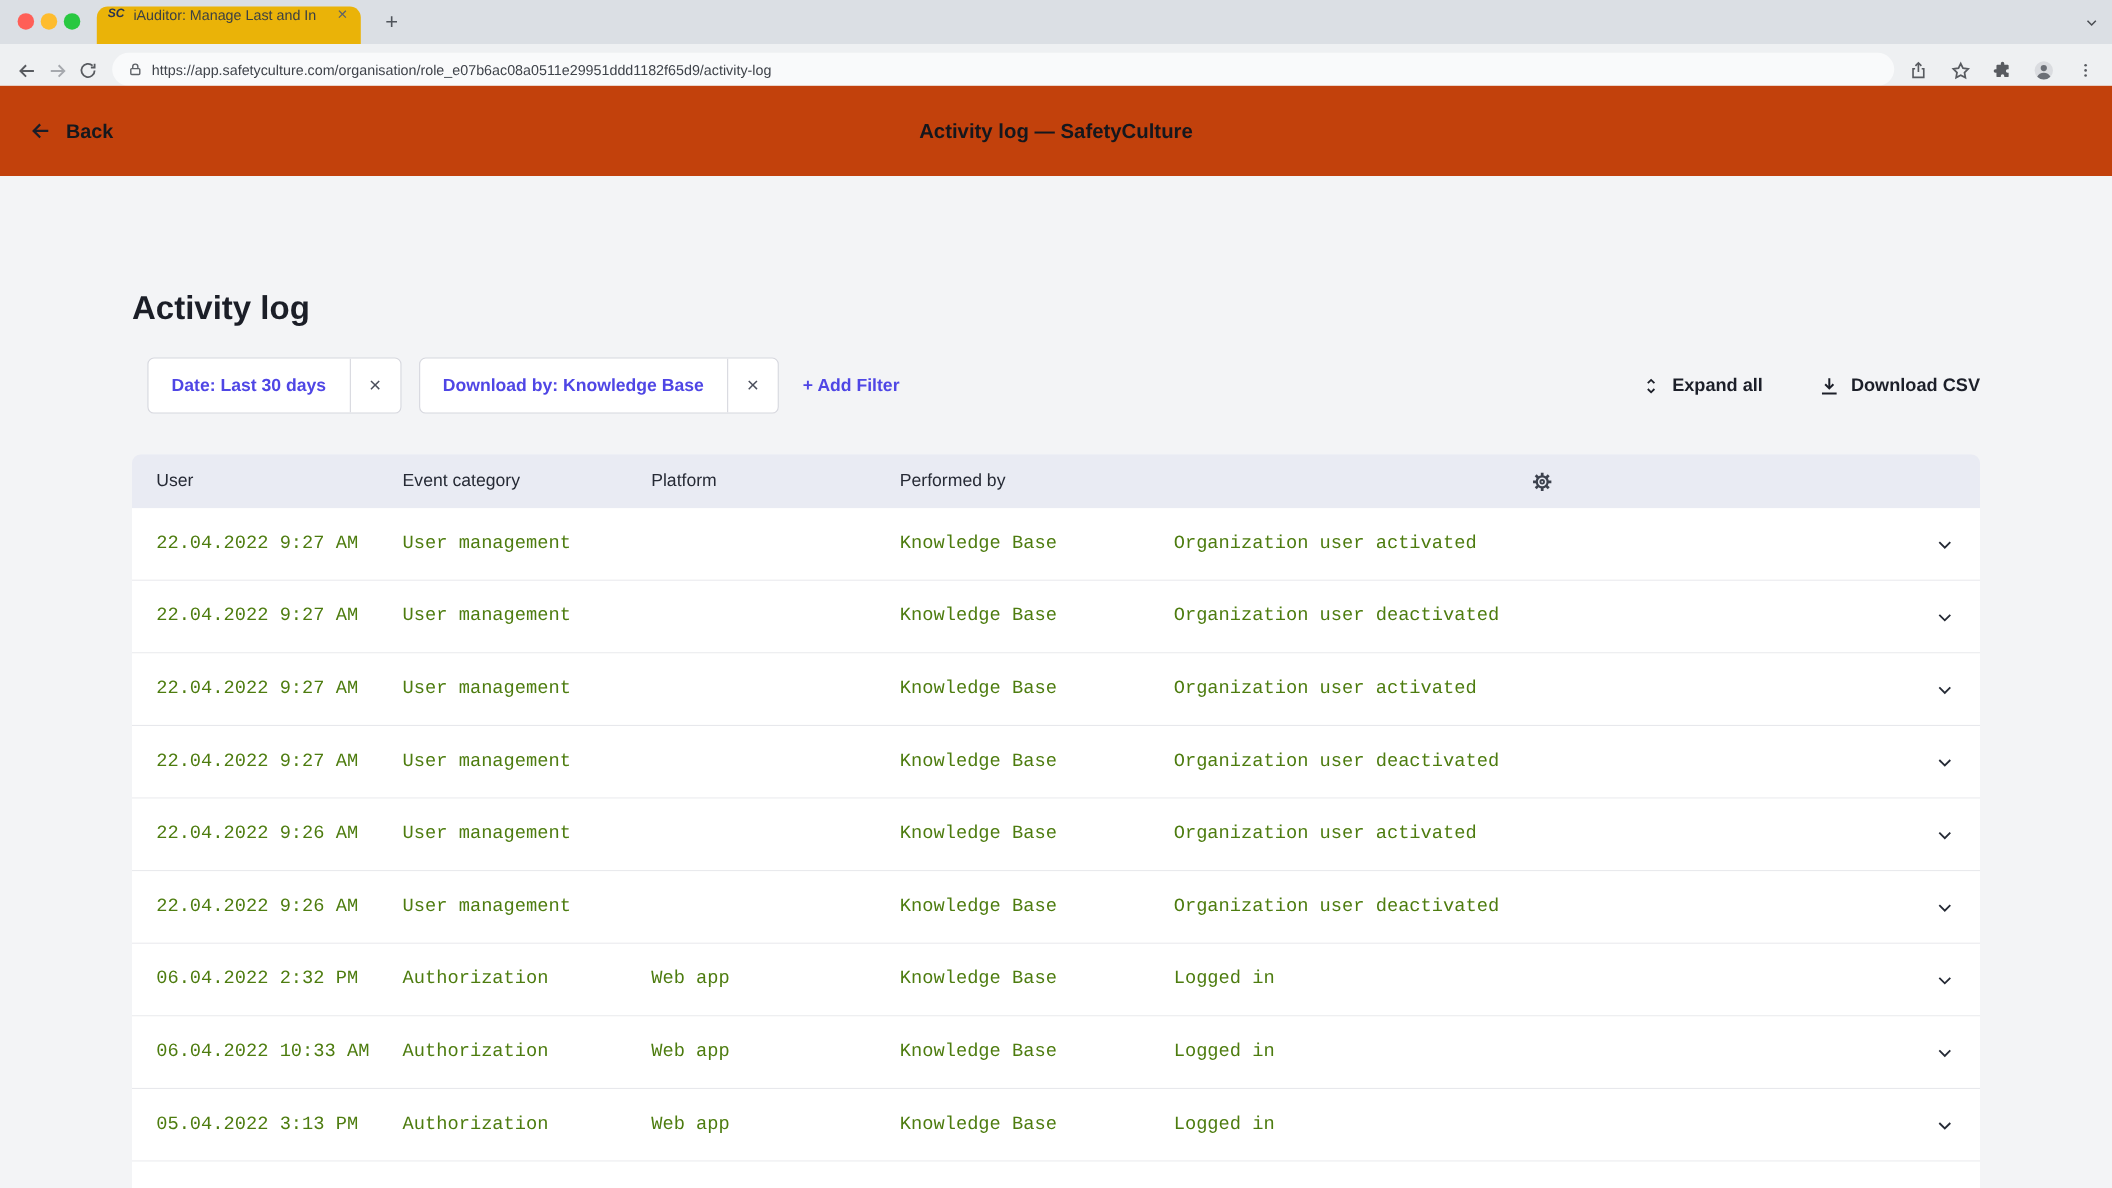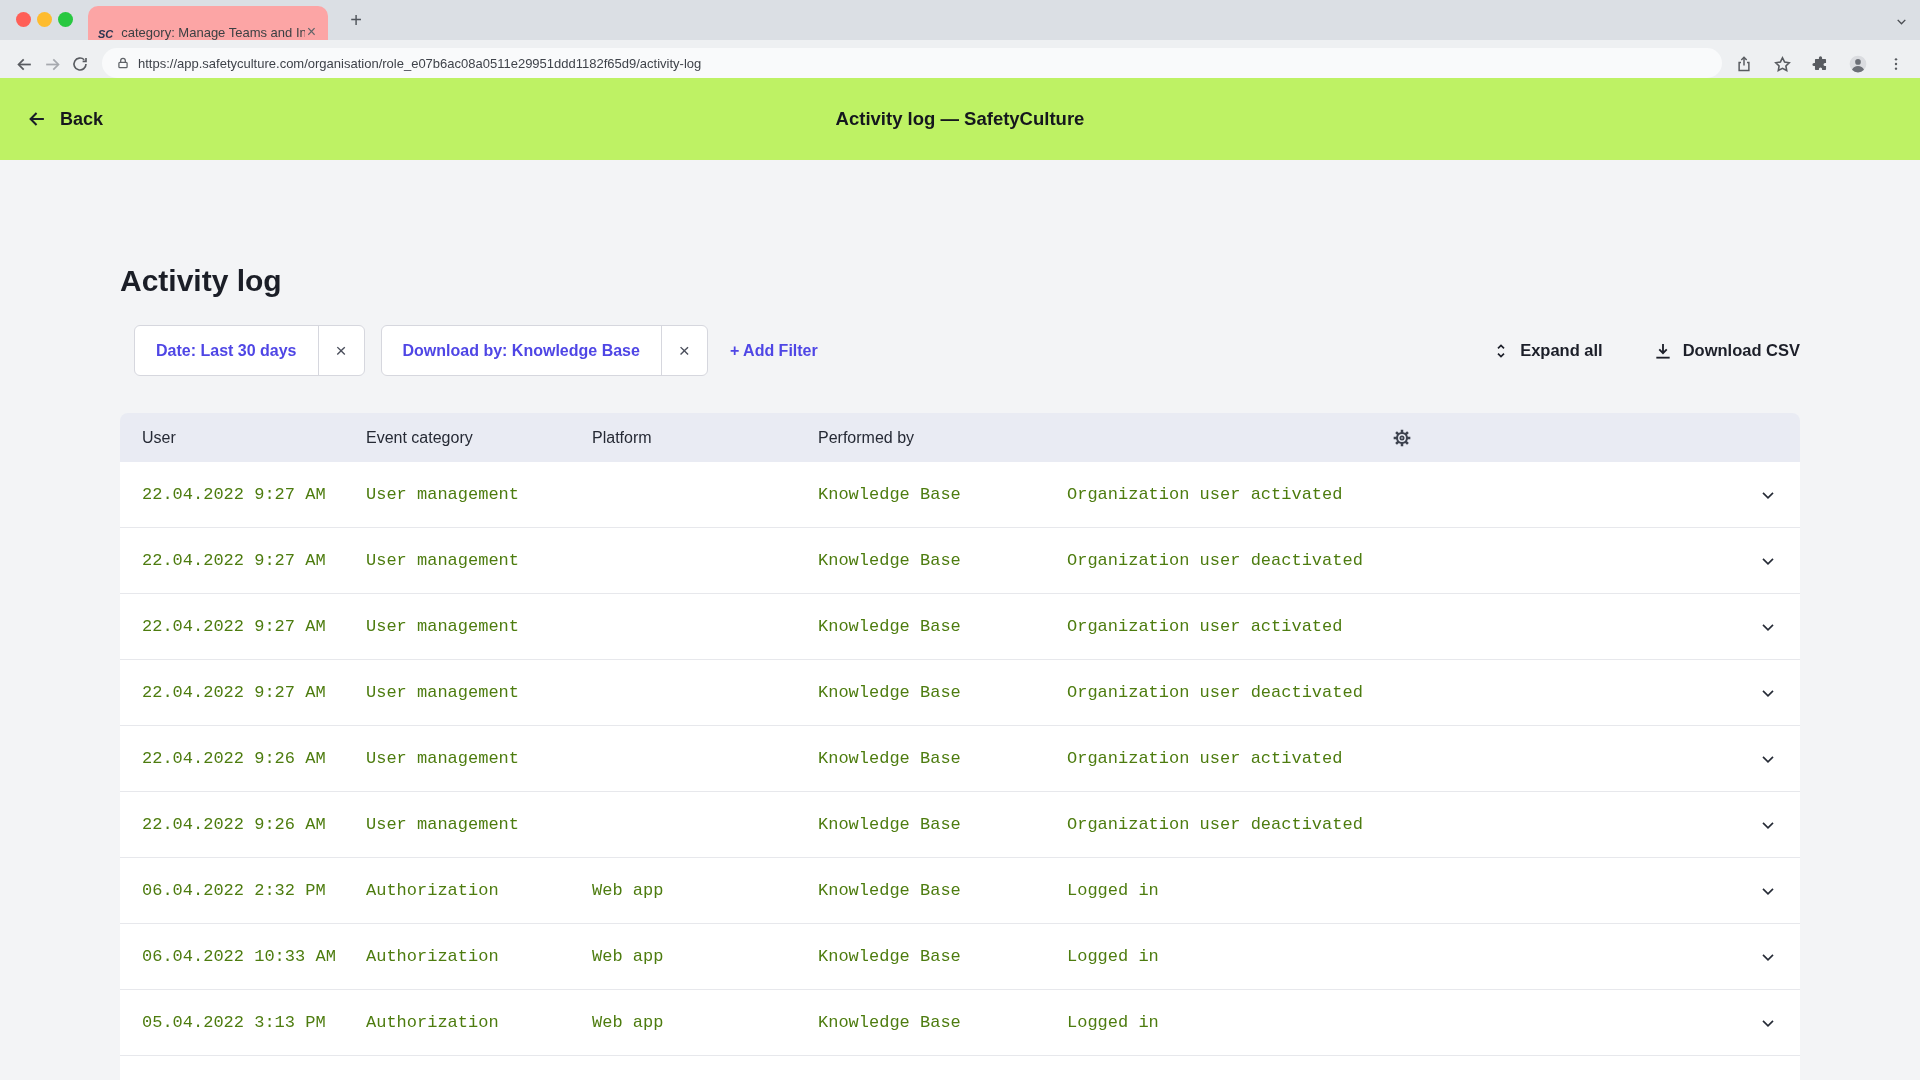--- a/index.html
+++ b/index.html
@@ -15,22 +15,22 @@
     position:relative; height:40px; background:#dbdfe4;
   }
   .traffic-lights { position:absolute; left:16px; top:12px; display:flex; gap:6px; }
   .traffic-lights span { width:15px; height:15px; border-radius:50%; display:block; }
   .tl-red { background:#ff5f57; }
   .tl-yellow { background:#febc2e; }
   .tl-green { background:#28c840; }
 
   .tab {
     position:absolute; left:88px; top:6px; width:240px; height:34px;
-    background:#fca5a5; border-radius:10px 10px 0 0;
-    display:flex; align-items:flex-end; padding:0 10px;
+    background:#eab308; border-radius:10px 10px 0 0;
+    display:flex; align-items:flex-start; padding:0 10px;
   }
   .favicon {
     font-size:11px; font-weight:700; font-style:italic; color:#2a3550;
     margin-right:8px; flex:0 0 auto;
   }
   .tab-title {
     flex:1; font-size:13px; color:#3c4043; white-space:nowrap; overflow:hidden;
   }
   .tab-close {
     flex:0 0 auto; font-size:16px; color:#5f6368; padding:0 2px; line-height:1;
@@ -52,21 +52,21 @@
     flex:1; height:30px; margin:0 8px; background:#f9fafb; border-radius:15px;
     display:flex; align-items:center; padding:0 14px; min-width:0;
   }
   .omnibox .url {
     margin-left:8px; font-size:13px; color:#3f434a; white-space:nowrap; overflow:hidden;
   }
   .toolbar-right { display:flex; align-items:center; gap:10px; flex:0 0 auto; }
 
   
   .app-header {
-    position:relative; height:82px; background:#bef264;
+    position:relative; height:82px; background:#c2410c;
     display:flex; align-items:center; justify-content:center;
   }
   .back-btn {
     position:absolute; left:26px; display:flex; align-items:center; gap:12px;
     font-size:18px; font-weight:700; color:#16181d; cursor:default;
   }
   .app-title { font-size:18.5px; font-weight:700; color:#15171d; }
 
   
   .main { padding:0 120px; }
@@ -119,21 +119,21 @@
 <body>
 
 <div class="tabstrip">
   <div class="traffic-lights">
     <span class="tl-red"></span>
     <span class="tl-yellow"></span>
     <span class="tl-green"></span>
   </div>
   <div class="tab">
     <span class="favicon">SC</span>
-    <span class="tab-title">category: Manage Teams and In</span>
+    <span class="tab-title">iAuditor: Manage Last and In</span>
     <span class="tab-close">×</span>
   </div>
   <div class="newtab">+</div>
   <div class="tab-search">
     <svg width="13" height="13" viewBox="0 0 24 24" fill="none" stroke="#4a4d52" stroke-width="2.6">
         <path d="M5 9l7 7 7-7"></path>
       </svg>
   </div>
 </div>
 

